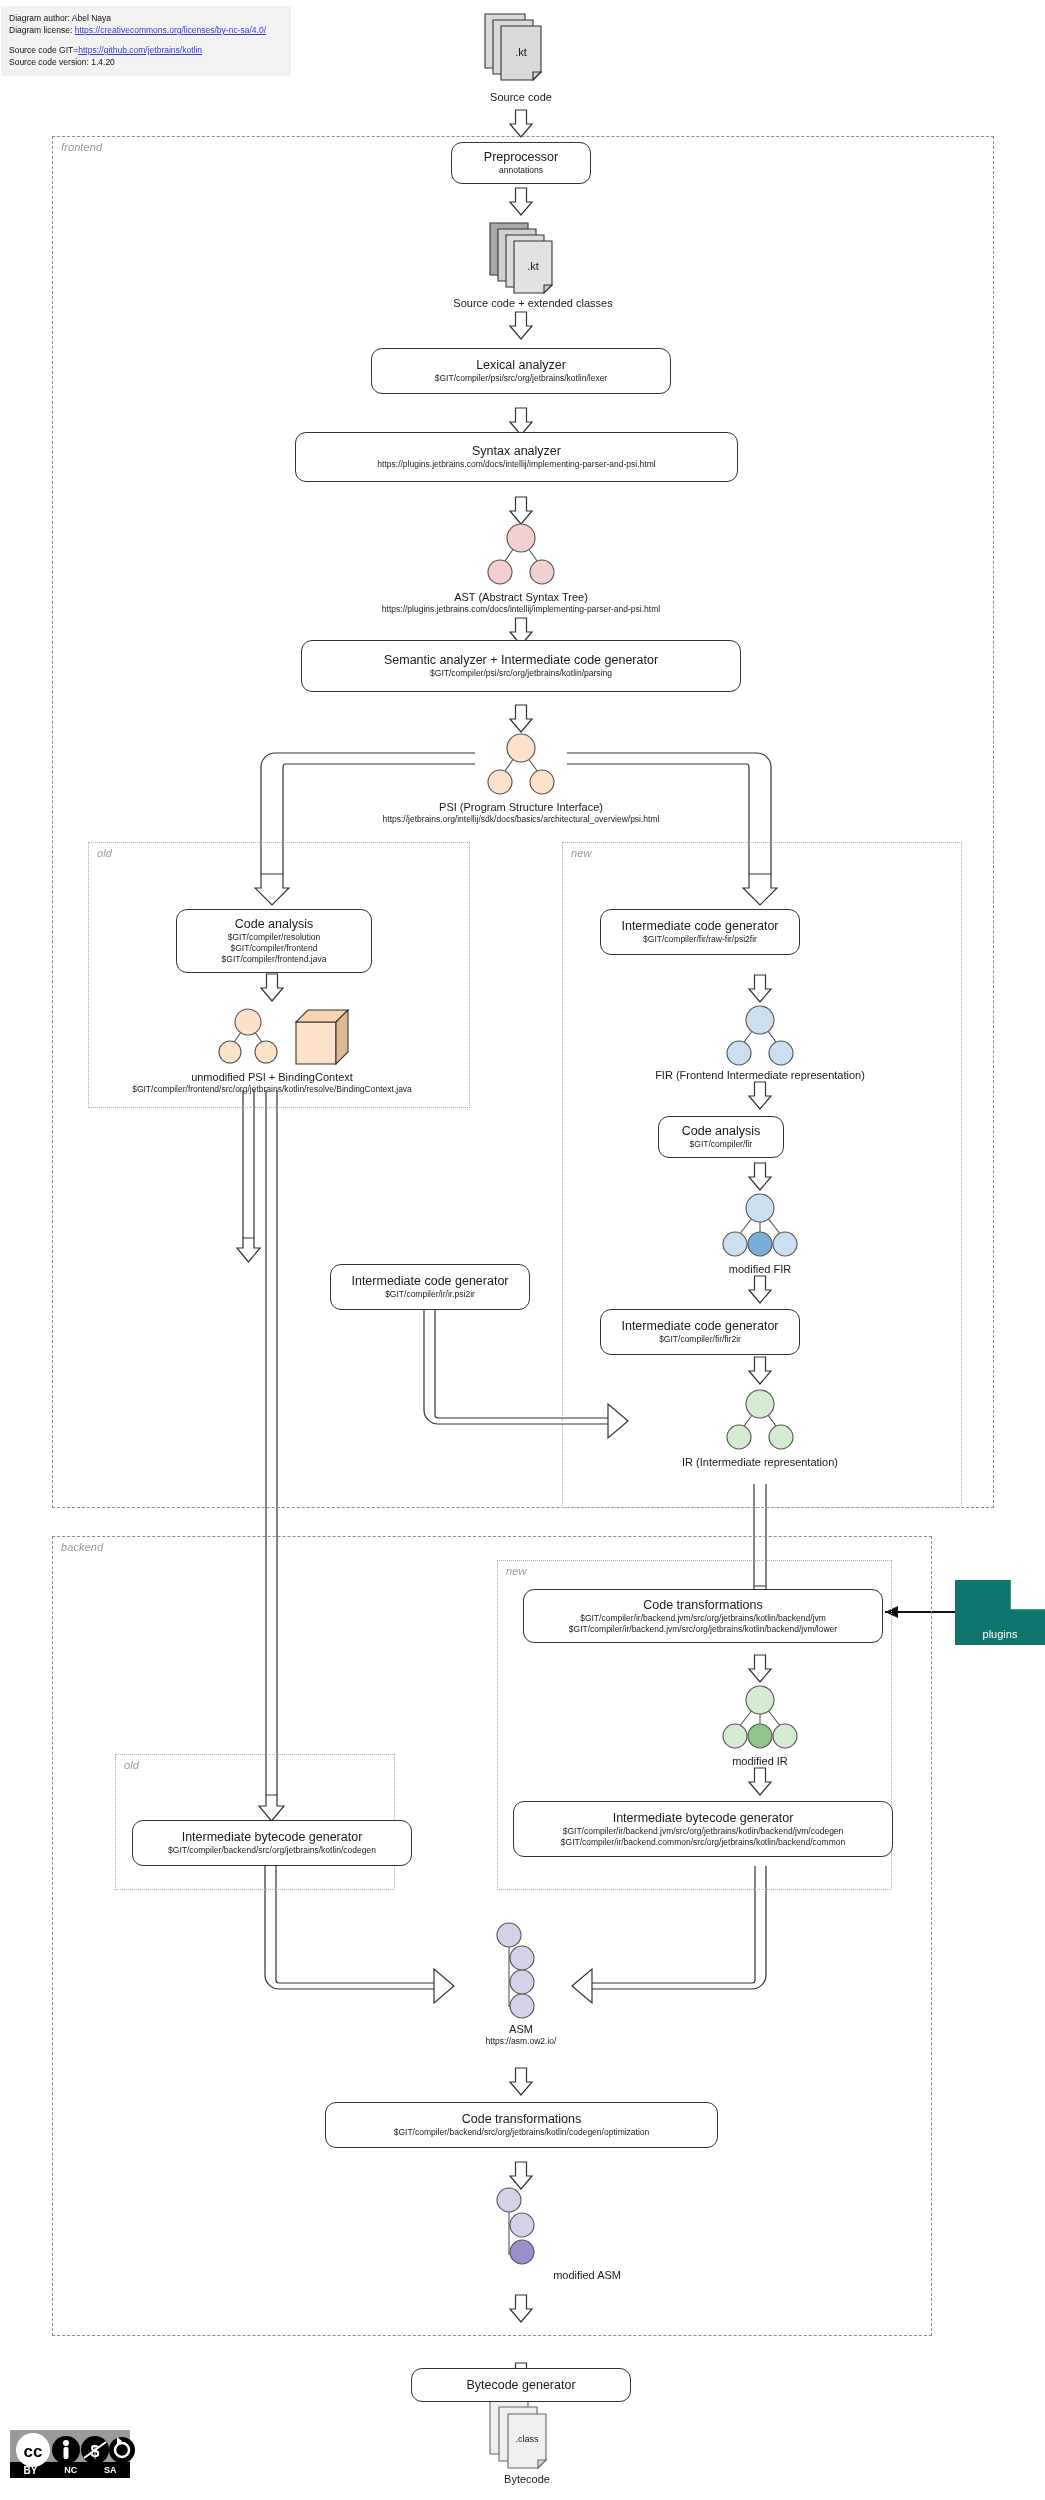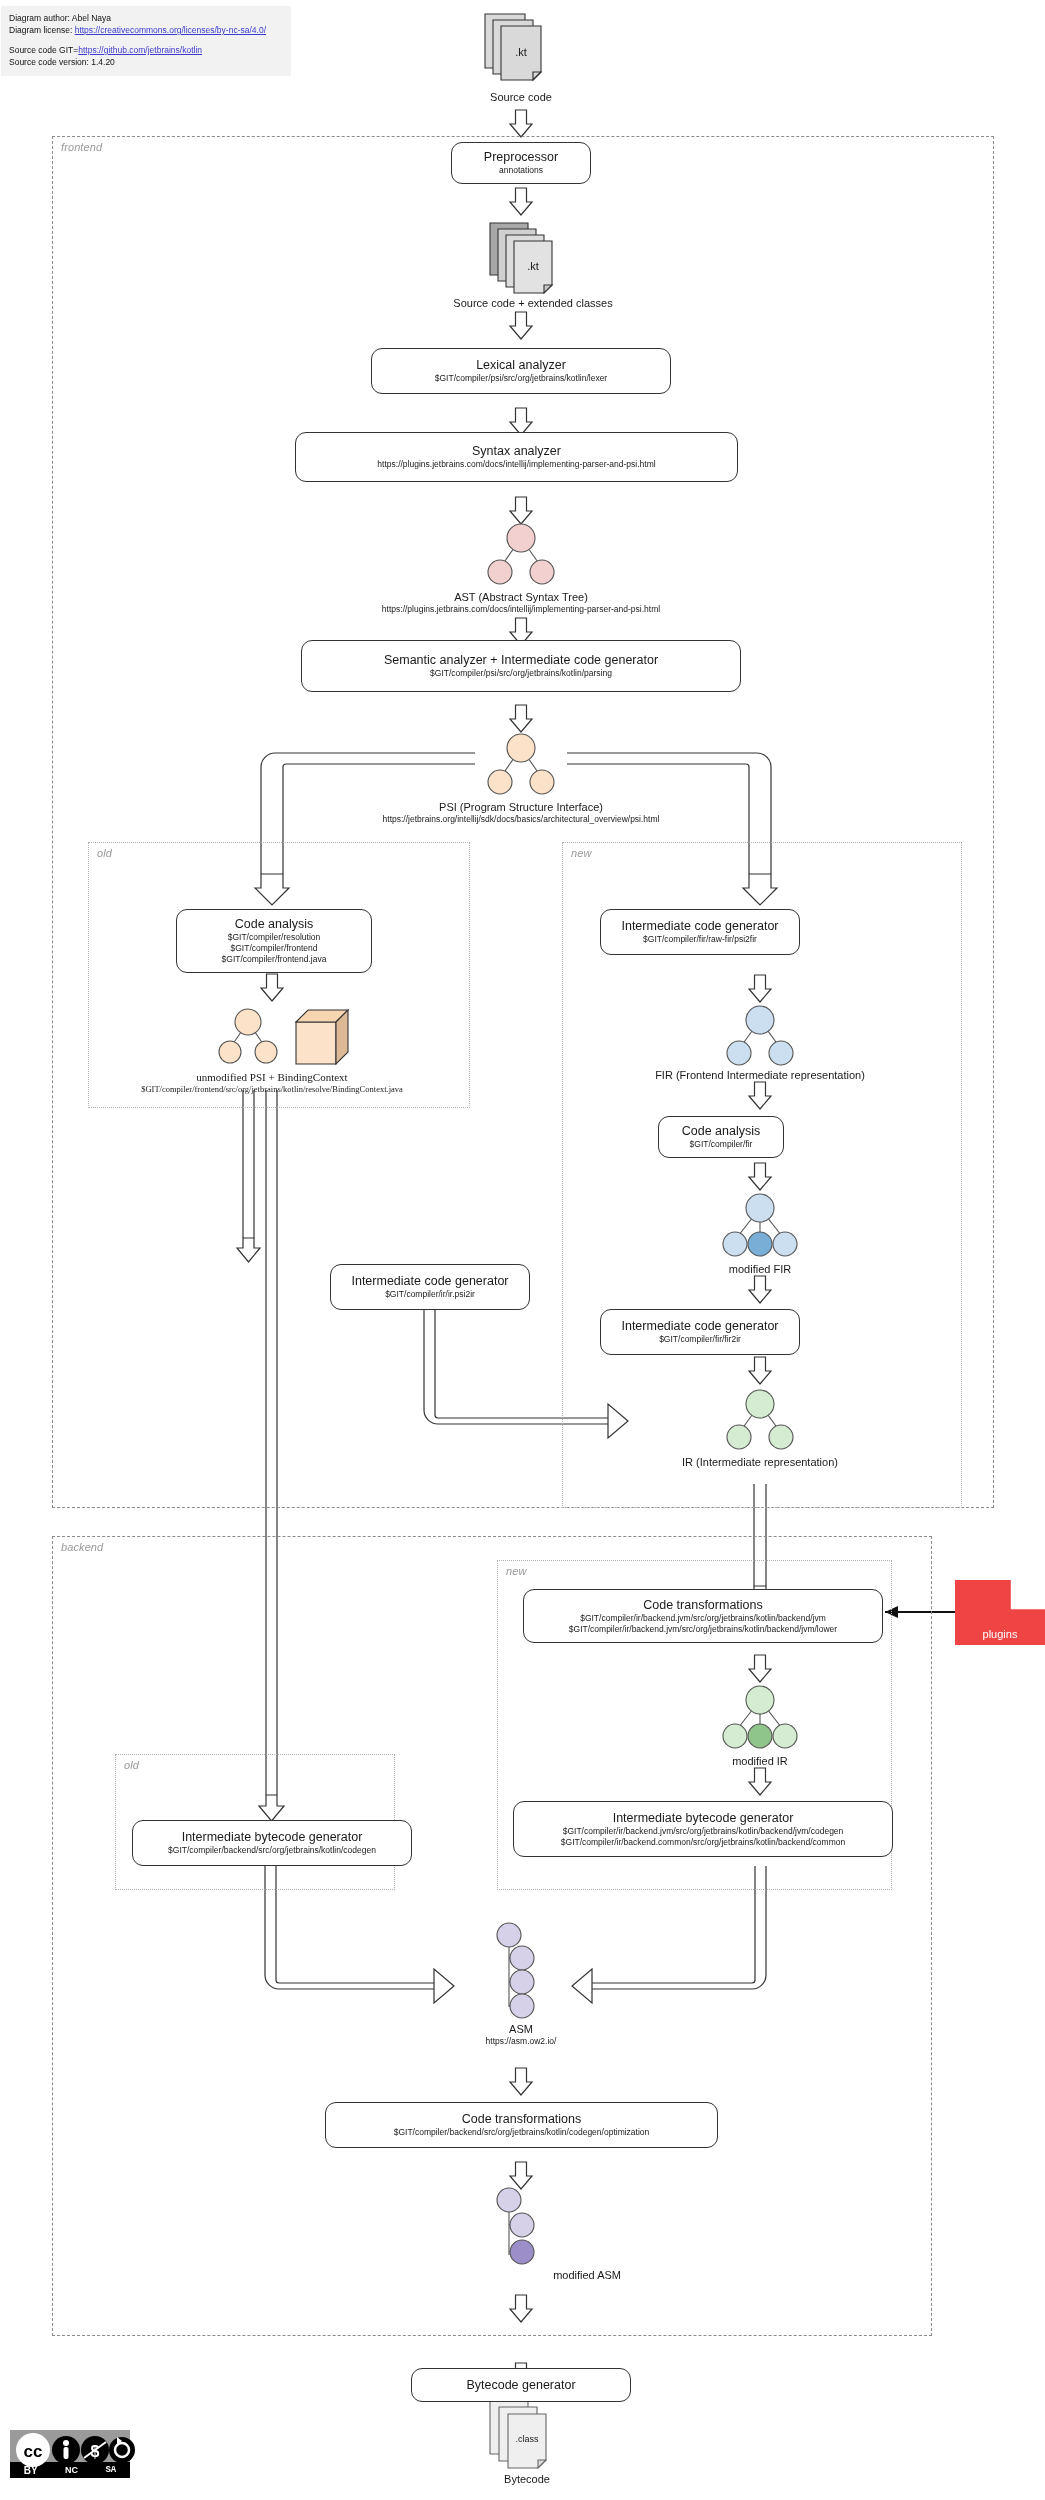--- a/index.html
+++ b/index.html
@@ -364,21 +364,21 @@
   <div class="caption" style="left:271px;top:590px;width:500px;">
     <div class="c1">AST (Abstract Syntax Tree)</div>
     <div class="c2">https://plugins.jetbrains.com/docs/intellij/implementing-parser-and-psi.html</div>
   </div>
 
   <div class="caption" style="left:271px;top:800px;width:500px;">
     <div class="c1">PSI (Program Structure Interface)</div>
     <div class="c2">https://jetbrains.org/intellij/sdk/docs/basics/architectural_overview/psi.html</div>
   </div>
 
-  <div class="caption" style="left:22px;top:1070px;width:500px;font-family:Liberation Serif, serif;">
+  <div class="caption" style="left:22px;top:1070px;width:500px;">
     <div class="c1">unmodified PSI + BindingContext</div>
     <div class="c2">$GIT/compiler/frontend/src/org/jetbrains/kotlin/resolve/BindingContext.java</div>
   </div>
 
   <div class="caption" style="left:585px;top:1068px;width:350px;">
     <div class="c1">FIR (Frontend Intermediate representation)</div>
   </div>
 
   <div class="caption" style="left:660px;top:1262px;width:200px;">
     <div class="c1">modified FIR</div>
@@ -472,24 +472,24 @@
   <div class="box" style="left:325px;top:2102px;width:393px;height:46px;">
     <div class="t1">Code transformations</div>
     <div class="t2">$GIT/compiler/backend/src/org/jetbrains/kotlin/codegen/optimization</div>
   </div>
 
   <div class="box" style="left:411px;top:2328px;width:220px;height:34px;margin-top:40px;">
     <div class="t1">Bytecode generator</div>
   </div>
 
   <div class="plugins" style="left:955px;top:1580px;width:90px;height:65px;
-              background:#ef4444;
+              background:#0f766e;
               clip-path:polygon(0% 0%, 62% 0%, 62% 45%, 100% 45%, 100% 100%, 0% 100%);">
     <span>plugins</span>
   </div>
 
   <div style="position:absolute;left:10px;top:2462px;width:120px;height:16px;display:flex;align-items:center;justify-content:space-around;">
     <span style="font-size:10px;font-weight:bold;color:#fff;">BY</span>
     <span style="font-size:9px;font-weight:bold;color:#fff;">NC</span>
-    <span style="font-size:9px;font-weight:bold;color:#fff;font-family:Liberation Mono, monospace;">SA</span>
+    <span style="font-size:9px;font-weight:bold;color:#fff;">SA</span>
   </div>
 
 </div>
 
 </body></html>

